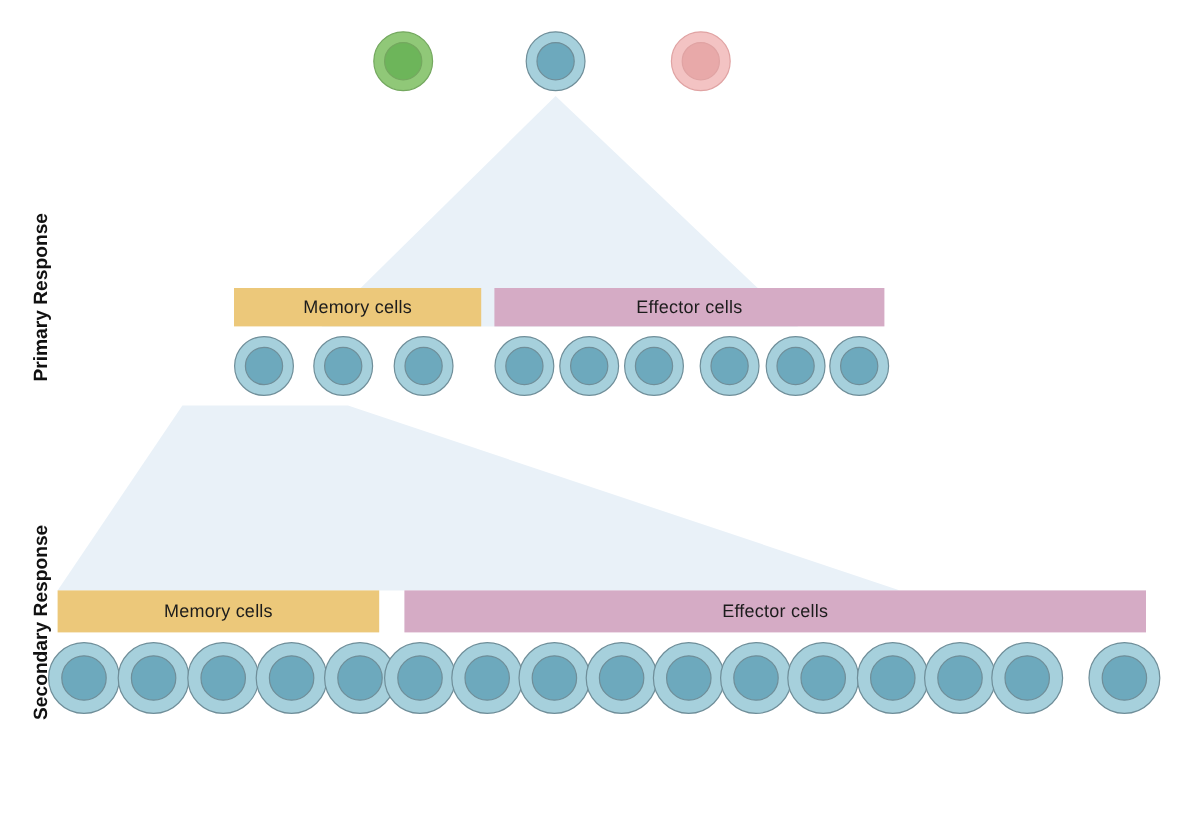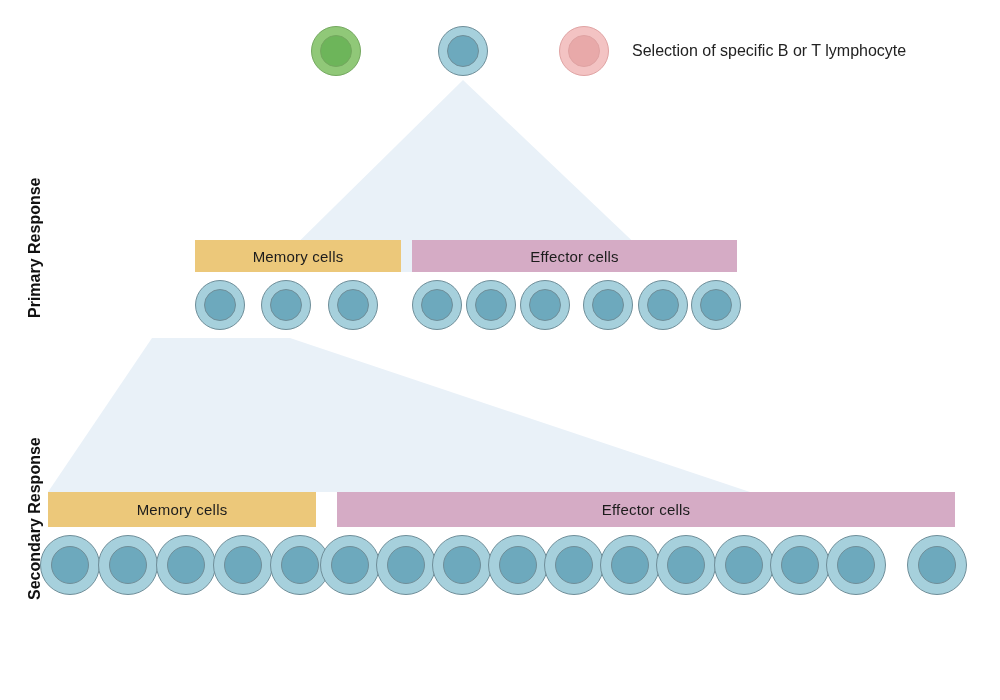--- a/index.html
+++ b/index.html
@@ -149,16 +149,15 @@
         <div class="nucleus" style="left: 10px; top: 10px; width: 38px; height: 38px; background: rgb(109, 169, 189); border: 1px solid rgb(111, 142, 153);"></div>
       </div>
       <div class="cell" style="left: 907px; top: 535px; width: 60px; height: 60px; background: rgb(166, 208, 220); border: 1px solid rgb(111, 142, 153);">
         <div class="nucleus" style="left: 10px; top: 10px; width: 38px; height: 38px; background: rgb(109, 169, 189); border: 1px solid rgb(111, 142, 153);"></div>
       </div>
     </div>
 
   <div class="layer" id="labels">
     <div class="axis-label" id="axis-primary" style="left: 26px; top: 318px;">Primary Response</div>
     <div class="axis-label" id="axis-secondary" style="left: 26px; top: 600px;">Secondary Response</div>
-    <div class="legend-text" id="legend-caption" style="left: 632px; top: 42px;">Selection of specific B or T lymphocyte</div>
   </div>
 
 </div>
 
 </body></html>

